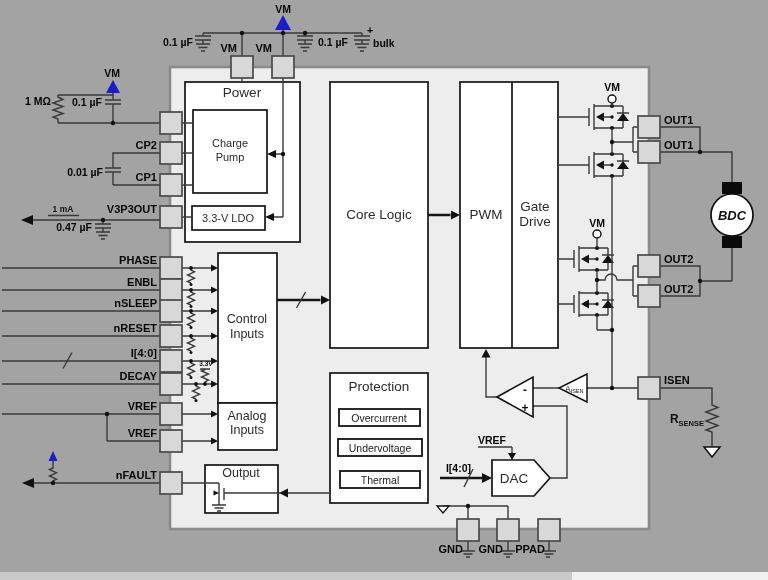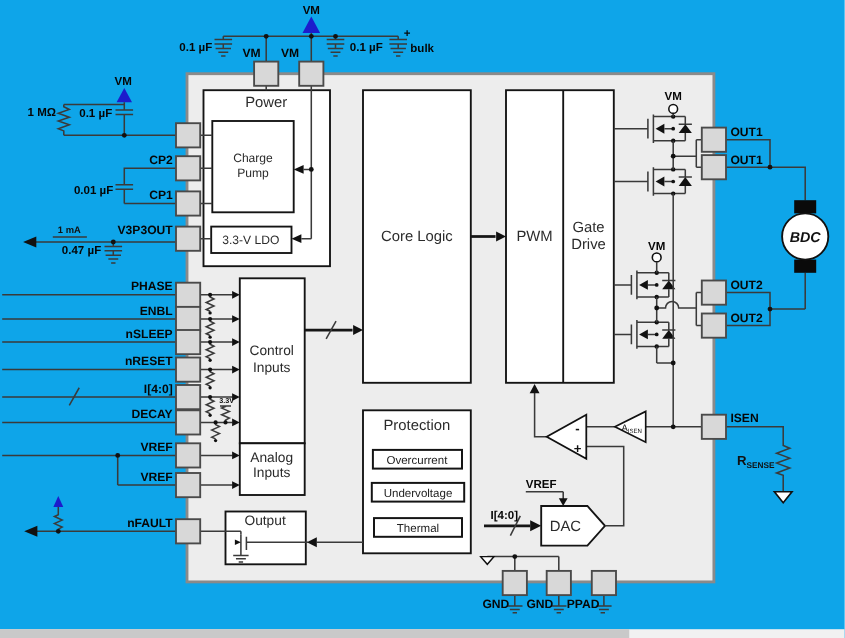--- a/index.html
+++ b/index.html
@@ -1,16 +1,16 @@
 <!DOCTYPE html>
 <html><head>
 <meta charset="utf-8">
 <style>
   html,body{margin:0;padding:0;background:#fff;}
-  .stage{position:relative;width:768px;height:580px;background:#0ea5e9;overflow:hidden;text-align:center;}
+  .stage{position:relative;width:768px;height:580px;background:#a3a3a3;overflow:hidden;text-align:center;}
   svg{display:block;}
   svg text{font-family:"Liberation Sans",sans-serif;fill:#111;}
   .w{stroke:#3a3a3a;stroke-width:1.4;fill:none;}
   .wb{stroke:#161616;stroke-width:2.5;fill:none;}
   .blk{fill:#fff;stroke:#141414;stroke-width:1.7;}
   .blk2{fill:#fff;stroke:#141414;stroke-width:1.8;}
   .pin{fill:#d8d8d8;stroke:#4a4a4a;stroke-width:1.7;}
   .dot{fill:#111;}
   .ah{fill:#111;stroke:none;}
   .blue{fill:#1c1ccc;stroke:none;}

